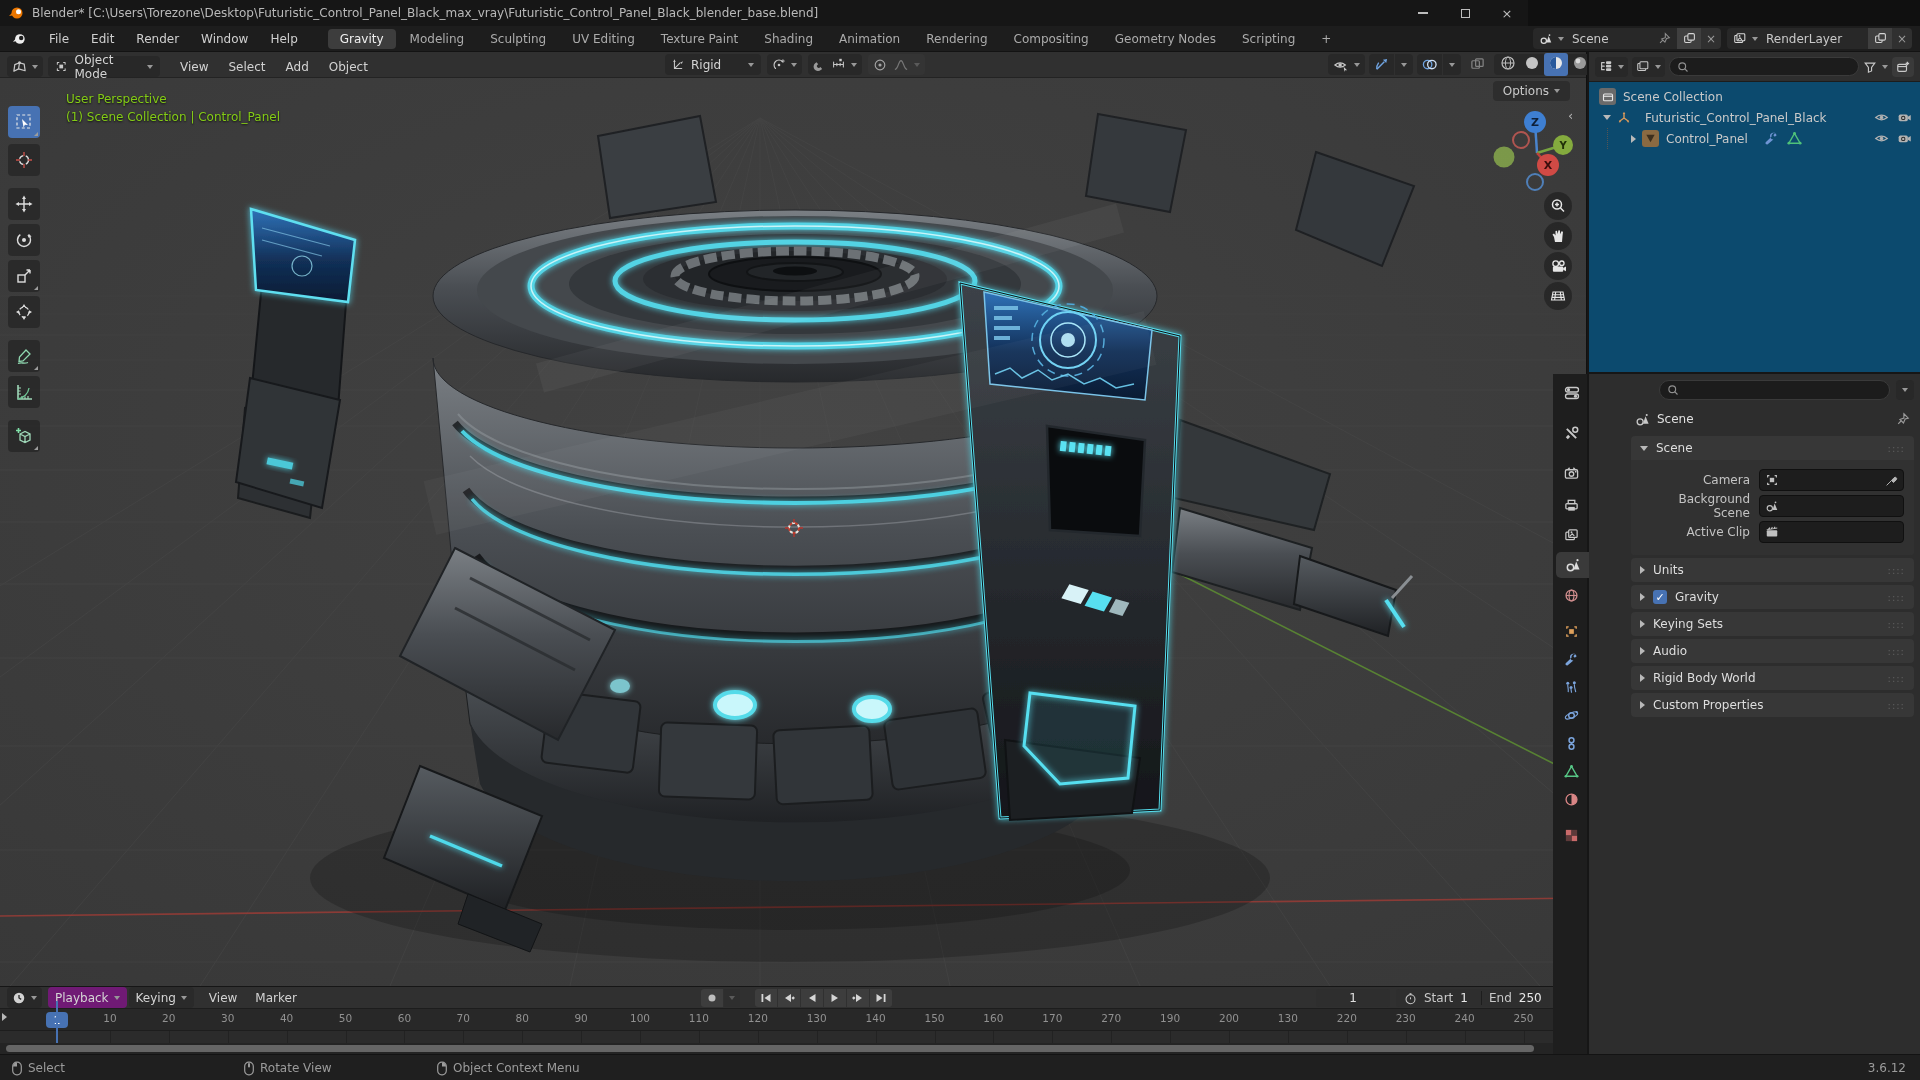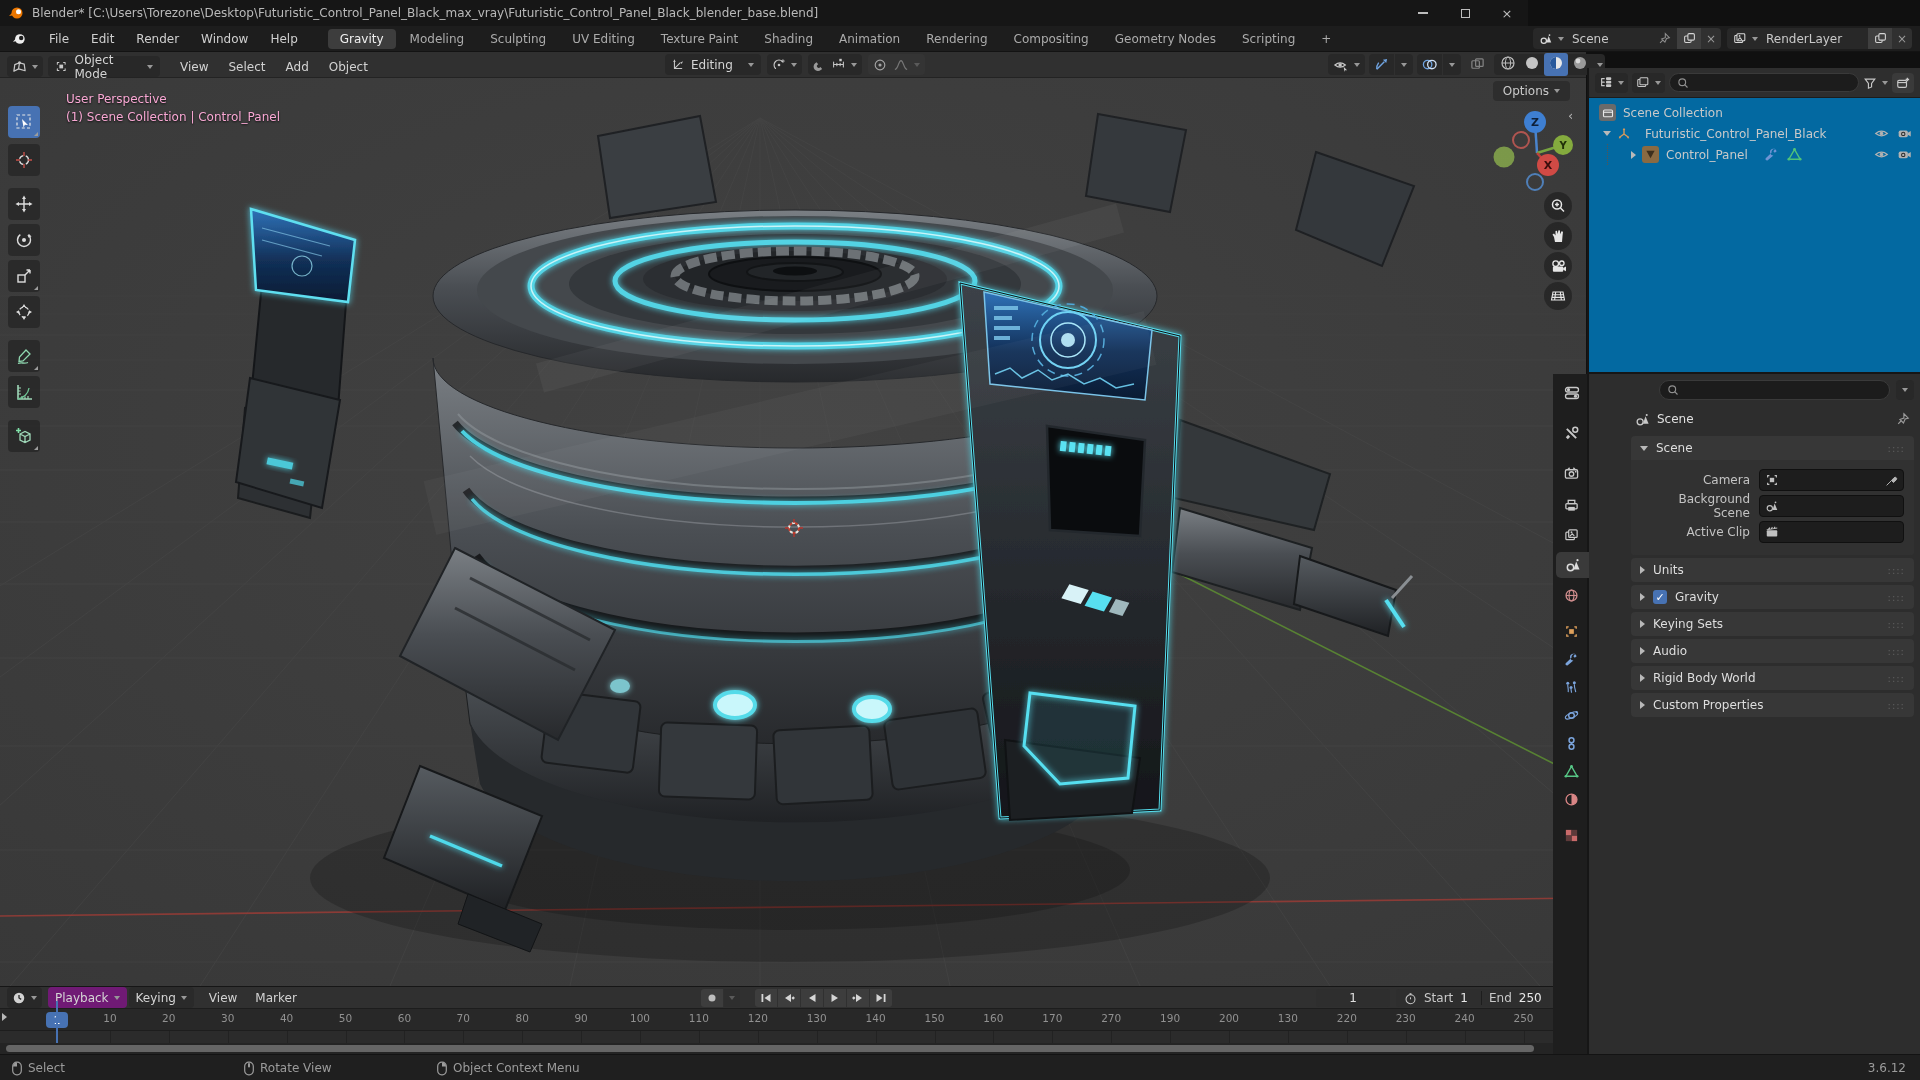--- a/index.html
+++ b/index.html
@@ -38,37 +38,37 @@
   .ws-tab.active { background:#3d3d3d; color:#f0f0f0; }
   #topbar .right { margin-left:auto; display:flex; align-items:center; gap:6px; padding-right:8px; }
   .sel-widget { background:#282828; border-radius:4px 0 0 4px; height:21px; display:flex; align-items:center; padding:0 6px; }
   .sel-btn { background:#3f3f3f; height:21px; width:24px; display:flex;align-items:center;justify-content:center; }
   .sel-x { background:#303030; border-radius:0 4px 4px 0; height:21px; width:20px; display:flex;align-items:center;justify-content:center; color:#9a9a9a; }
 
   
   #vheader { position:absolute; left:0; top:52px; width:1586px; height:26px; background:#303030; border-bottom:1px solid #232323; }
   #viewport { position:absolute; left:0; top:78px; width:1586px; height:908px; background:#3b3b3b; overflow:hidden; }
   #timeline { position:absolute; left:0; top:986px; width:1586px; height:68px; background:#262626; border-top:1px solid #161616; }
-  #outliner { position:absolute; left:1587px; top:68px; width:333px; height:408px; background:#0369a1; }
+  #outliner { position:absolute; left:1587px; top:52px; width:333px; height:408px; background:#0c4a6e; }
   #props    { position:absolute; left:1587px; top:372px; width:333px; height:682px; background:#2d2d2d; border-top:2px solid #161616; }
   #statusbar{ position:absolute; left:0; top:1054px; width:1920px; height:26px; background:#1f1f1f; border-top:1px solid #131313; color:#9b9b9b; }
   #outliner, #props { border-left:2px solid #161616; }
 
   
   #vheader .hmenu { padding:0 10px; color:#d2d2d2; height:25px; display:flex; align-items:center; }
 
   
   .tbtn { position:absolute; left:8px; width:32px; height:32px; border-radius:4px; background:rgba(41,41,41,.92);
           display:flex; align-items:center; justify-content:center; }
   .tbtn.active { background:#4772b3; }
   .tbtn.has-sub::after { content:""; position:absolute; right:2px; bottom:2px;
       border-left:4px solid transparent; border-bottom:4px solid #9d9d9d; width:0; height:0; }
 
   
-  .ov-text { color:#f9a8d4; text-shadow:0 1px 2px rgba(0,0,0,.8); font-size:12px; }
+  .ov-text { color:#84cc16; text-shadow:0 1px 2px rgba(0,0,0,.8); font-size:12px; }
 
   
   .navbtn { position:absolute; width:28px; height:28px; border-radius:50%; background:rgba(24,24,24,.55);
             display:flex; align-items:center; justify-content:center; }
 
   
   #outliner .ohead { height:30px; background:#2e2e2e; display:flex; align-items:center; gap:4px; padding:0 6px; border-bottom:1px solid #1c1c1c; }
   .osearch { flex:1; background:#1c1c1c; border:1px solid #3a3a3a; border-radius:10px; height:19px; display:flex; align-items:center; padding:0 7px; }
   .orow { height:21px; display:flex; align-items:center; color:#c9c9c9; }
   .orow .spacer { display:inline-block; }
@@ -228,21 +228,21 @@
     <div class="hmenu">Add</div>
     <div class="hmenu">Object</div>
   </div>
 
   <div class="abs flex" style="left:665px; top:2px; gap:6px;">
     <div class="widget" style="width:96px">
       <svg width="13" height="13" viewBox="0 0 16 16">
         <path class="st" d="M3 13 L3 4 M3 13 L12 13 M3 13 L10 6"></path>
           <path d="M1.5 5 L3 1.5 L4.5 5 Z M10.5 5.5 L13.5 4 L12 7.5 Z" fill="#c8c8c8"></path>
       </svg>
-      <span style="margin-left:6px">Editing</span>
+      <span style="margin-left:6px">Rigid</span>
       <span class="dda" style="margin-left:auto"></span>
     </div>
     <div class="widget" style="padding:0 5px">
       <svg width="14" height="14" viewBox="0 0 16 16">
         <circle cx="8" cy="8" r="1.5" fill="#c8c8c8"></circle>
           <path class="st" d="M4 12 A5.6 5.6 0 0 1 12 4"></path>
         <circle cx="12.5" cy="3.5" r="1.3" fill="none" stroke="#c8c8c8"></circle>
       </svg>
       <span class="dda"></span>
     </div>

